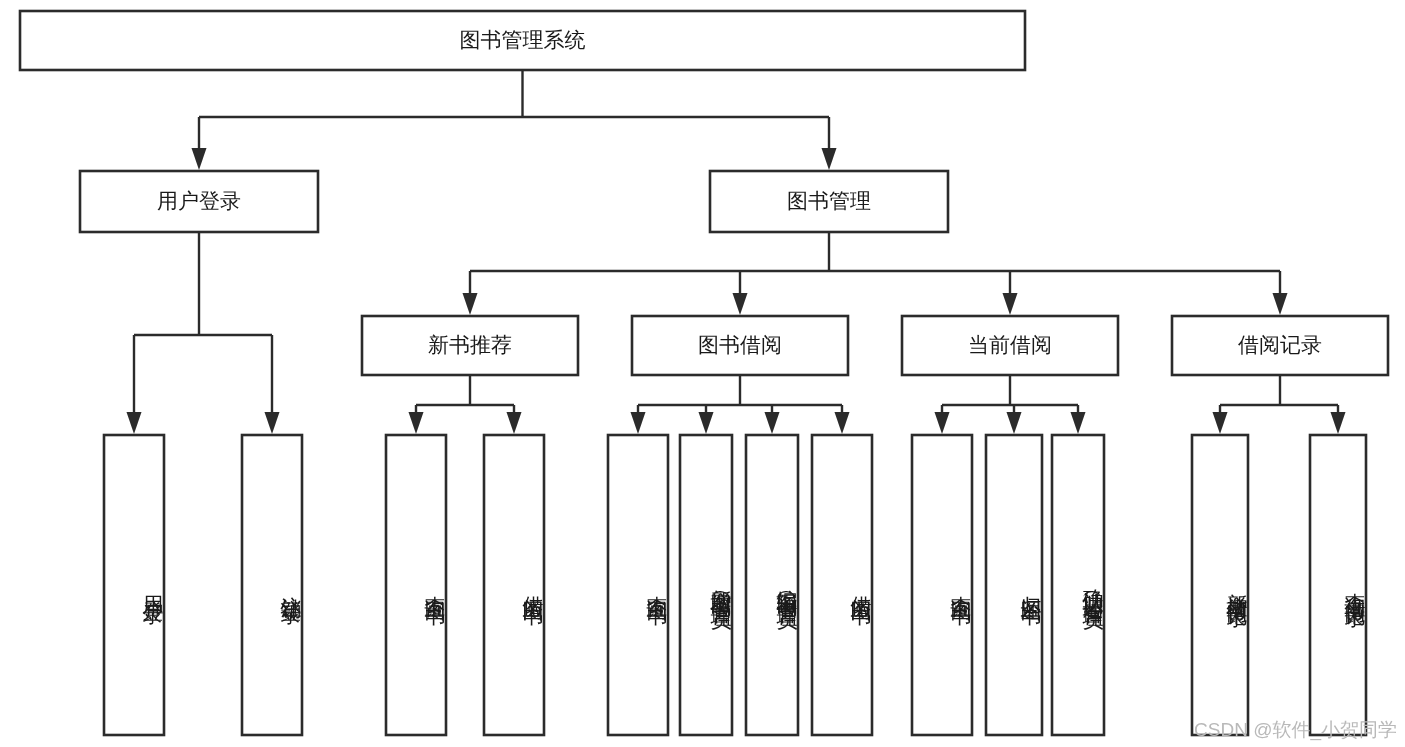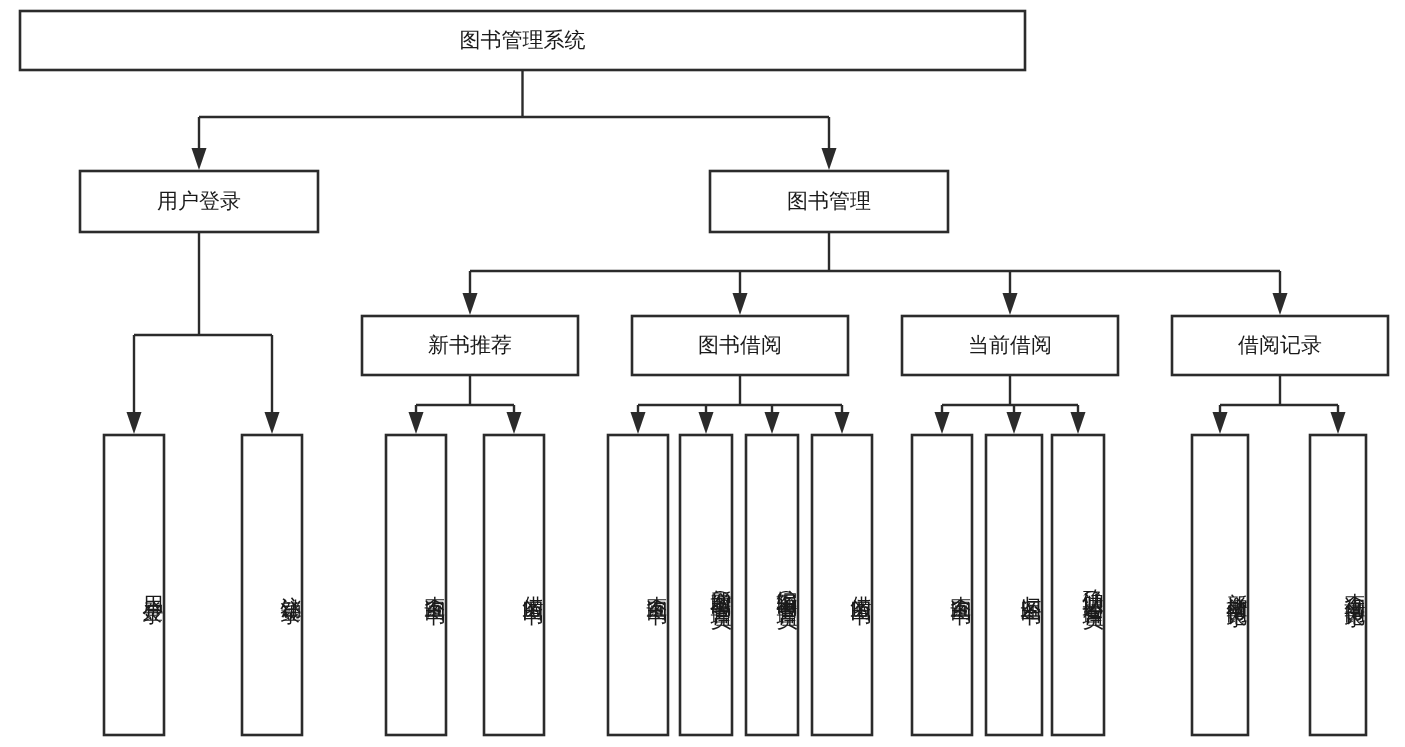--- a/index.html
+++ b/index.html
@@ -174,13 +174,14 @@
       <div class="node-label-v" style="left: 608px; top: 449px; width: 60px; height: 272px;">查询图书</div>
       <div class="node-label-v" style="left: 680px; top: 449px; width: 52px; height: 272px;">新增图书（管理员）</div>
       <div class="node-label-v" style="left: 746px; top: 449px; width: 52px; height: 272px;">编辑图书（管理员）</div>
       <div class="node-label-v" style="left: 812px; top: 449px; width: 60px; height: 272px;">借阅图书</div>
       <div class="node-label-v" style="left: 912px; top: 449px; width: 60px; height: 272px;">查询图书</div>
       <div class="node-label-v" style="left: 986px; top: 449px; width: 56px; height: 272px;">归还图书</div>
       <div class="node-label-v" style="left: 1052px; top: 449px; width: 52px; height: 272px;">确认归还（管理员）</div>
       <div class="node-label-v" style="left: 1192px; top: 449px; width: 56px; height: 272px;">新增借阅记录</div>
       <div class="node-label-v" style="left: 1310px; top: 449px; width: 56px; height: 272px;">查询借阅记录</div>
     </div>
+  <div class="watermark">CSDN @软件_小贺同学</div>
 </div>
 
 </body></html>

